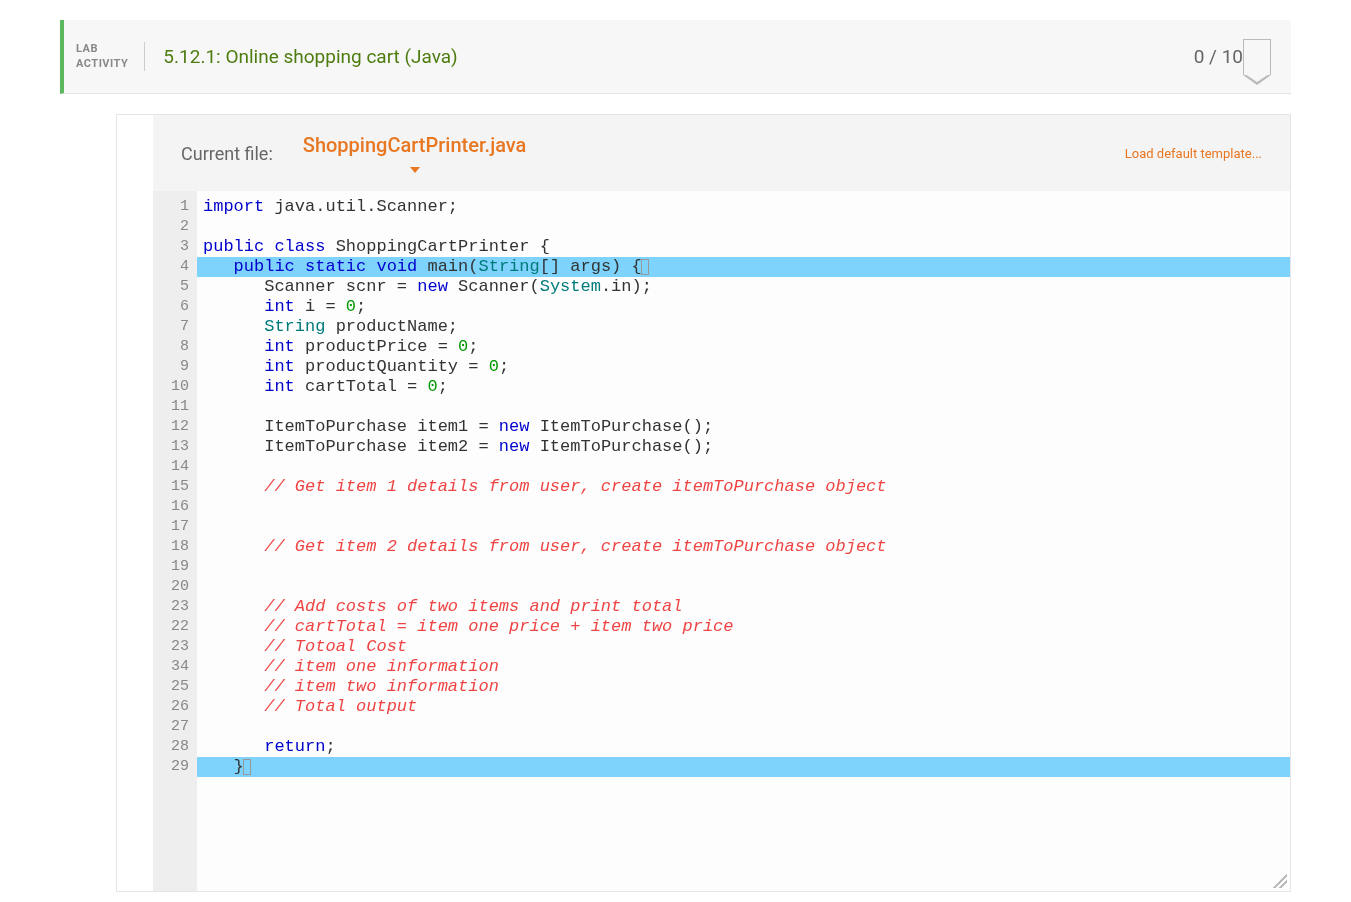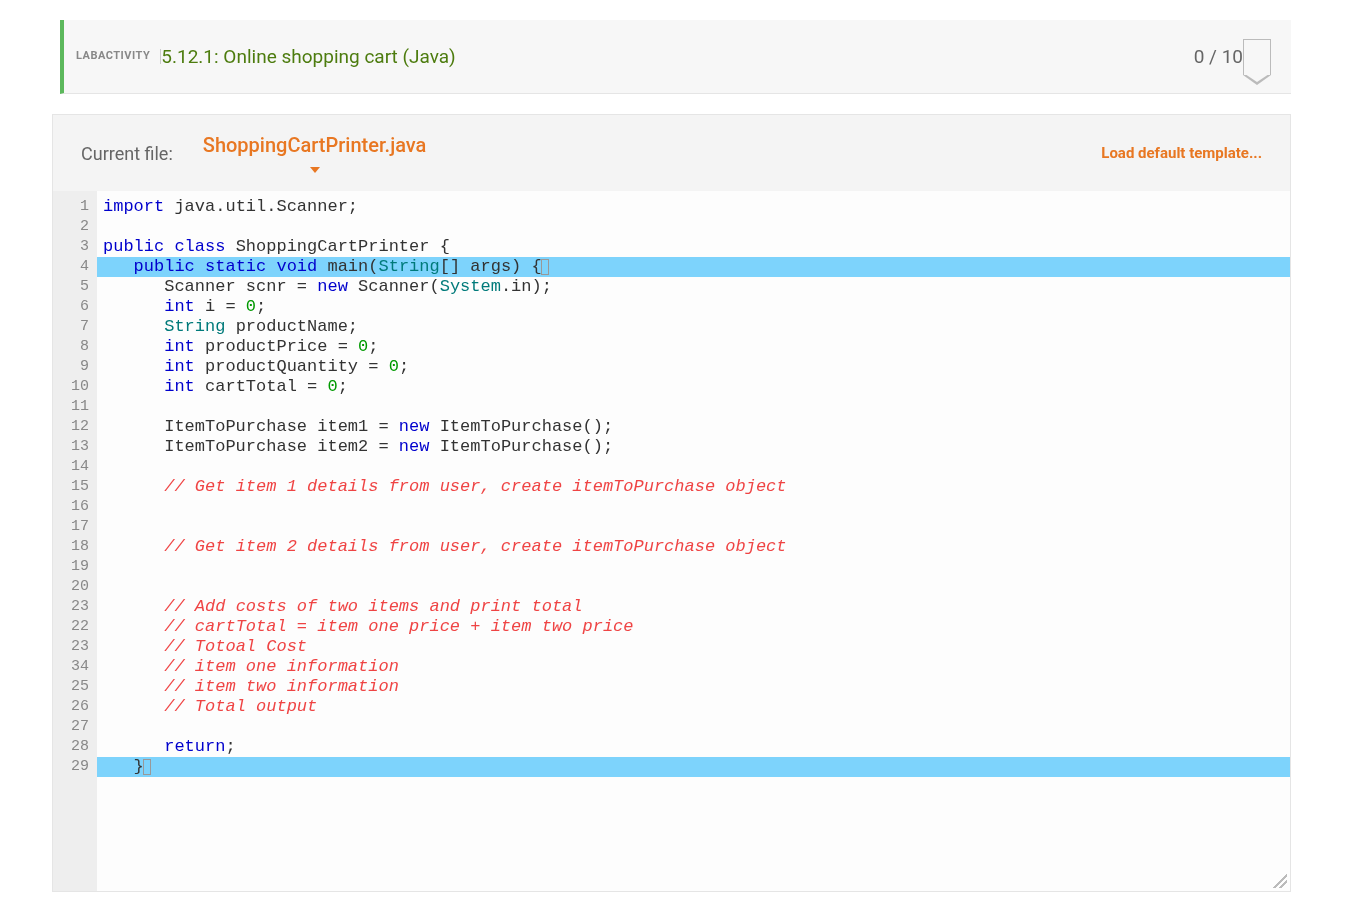--- a/index.html
+++ b/index.html
@@ -17,29 +17,29 @@
       align-items: center;
       background: #f7f7f7;
       border-bottom: 1px solid #e5e5e5;
       border-left: 4px solid #5cb85c;
       height: 74px;
       padding: 0 20px 0 12px;
       margin: 20px 60px 0 60px;
     }
     .lab-label {
       display: flex;
-      flex-direction: row;
+      flex-direction: column;
       font-size: 11px;
       font-weight: 700;
       color: #888;
       letter-spacing: 0.5px;
       line-height: 1.3;
-      padding-right: 10px;
+      padding-right: 16px;
       border-right: 1px solid #ccc;
-      margin-right: 0;
+      margin-right: 18px;
     }
     .activity-title {
       font-size: 19px;
       color: #4d7c0f;
       font-weight: 400;
       flex: 1;
     }
     .score {
       font-size: 19px;
       color: #666;
@@ -69,22 +69,23 @@
       left: 0.5px;
       width: 0;
       height: 0;
       border-left: 12px solid transparent;
       border-right: 12px solid transparent;
       border-top: 8.5px solid #f7f7f7;
       z-index: 1;
     }
 
     .editor-wrap {
-      margin: 20px 60px 0 52px;
+      margin: 20px 60px 0 116px;
       border: 1px solid #e5e5e5;
+      padding-left: 36px;
     }
     .file-bar {
       display: flex;
       align-items: center;
       background: #f4f4f4;
       padding: 18px 28px;
       gap: 30px;
     }
     .file-bar-label {
       font-size: 18px;
@@ -105,24 +106,23 @@
     }
     .caret-down {
       width: 0;
       height: 0;
       border-left: 5px solid transparent;
       border-right: 5px solid transparent;
       border-top: 6px solid #e87722;
     }
     .spacer { flex: 1; }
     .load-template {
-      font-size: 15px;
+      font-size: 13px;
       color: #e87722;
       cursor: pointer;
-      font-weight: bold;
     }
 
     .code-editor {
       display: flex;
       background: #fdfdfd;
       font-family: "Consolas", "Monaco", "Courier New", monospace;
       font-size: 17px;
       line-height: 20px;
       min-height: 700px;
       position: relative;

